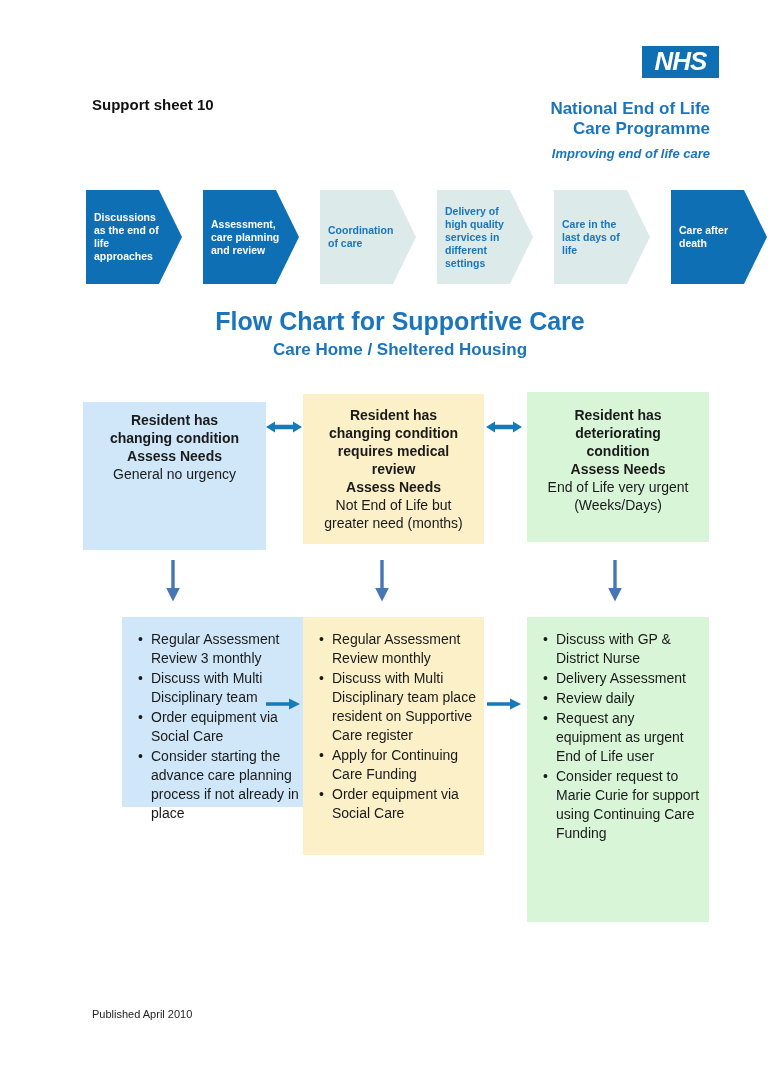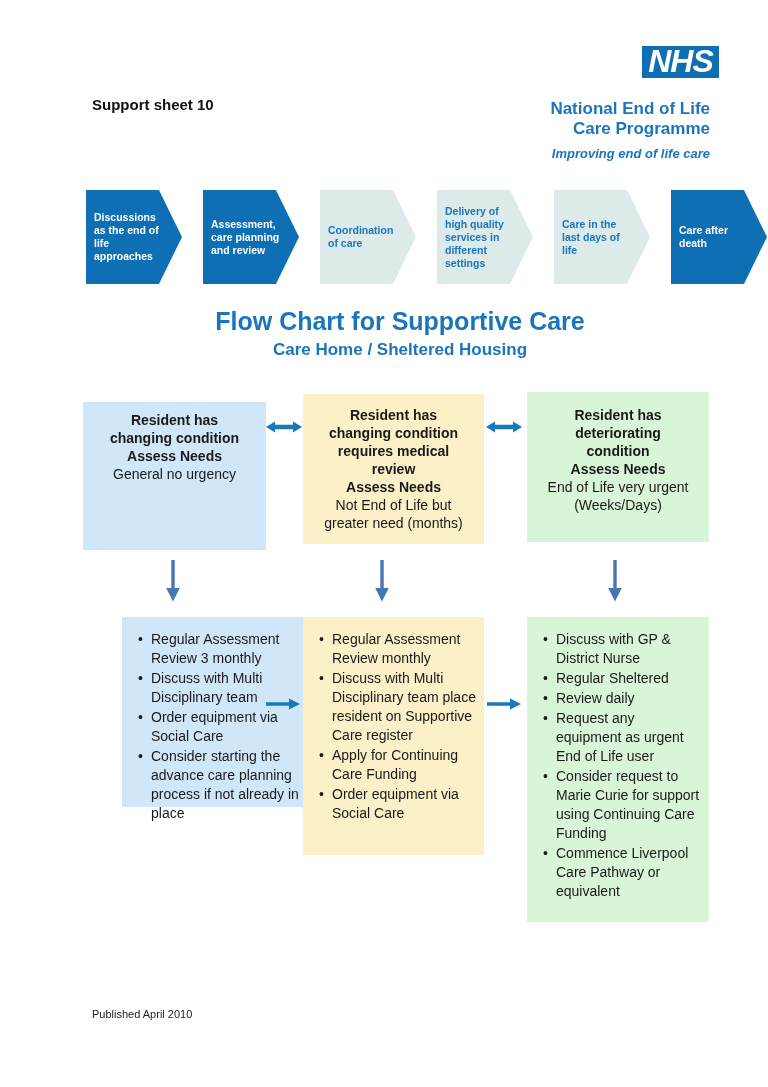--- a/index.html
+++ b/index.html
@@ -9,21 +9,21 @@
     position:relative; width:768px; height:1087px; margin:0 auto;
     background:#ffffff; overflow:hidden; color:#1a1a1a;
   }
   .abs { position:absolute; }
 
   
   .support-sheet { left:92px; top:96px; font-size:15px; font-weight:bold; color:#111; }
   .nhs-logo {
     left:642px; top:46px; width:77px; height:32px;
     background:var(--nhs-blue); color:#fff; font-weight:bold; font-style:italic;
-    font-size:32px; line-height:30px; text-align:center; letter-spacing:-1px;
+    font-size:26px; line-height:30px; text-align:center; letter-spacing:-1px;
   }
   .programme { left:430px; top:99px; width:280px; text-align:right; color:var(--title-blue); }
   .programme .pline { font-size:17px; font-weight:bold; line-height:20px; }
   .programme .tagline { font-size:13px; font-weight:bold; font-style:italic; margin-top:7px; }
 
   
   .band { left:86px; top:190px; display:flex; gap:21px; }
   .chev {
     width:96px; height:94px; display:flex; align-items:center;
     padding:4px 14px 4px 8px;
@@ -202,25 +202,24 @@
         <li>Discuss with Multi Disciplinary team place resident on Supportive Care register</li>
         <li>Apply for Continuing Care Funding</li>
         <li>Order equipment via Social Care</li>
       </ul>
   </div>
 
   <div class="abs abox abox-3 green">
     <ul>
 
     <li>Discuss with GP &amp; District Nurse</li>
-        <li>Regular Sheltered</li>
+        <li>Delivery Assessment</li>
         <li>Review daily</li>
         <li>Request any equipment as urgent End of Life user</li>
         <li>Consider request to Marie Curie for support using Continuing Care Funding</li>
-        <li>Commence Liverpool Care Pathway or equivalent</li>
       </ul>
   </div>
 
   <div class="abs arrow r-arrow r-arrow-1">
     <svg width="34" height="14" viewBox="0 0 34 14">
         <path fill="currentColor" d="M0 5.3 H23 V1.5 L34 7 L23 12.5 V8.7 H0 Z"></path>
       </svg>
   </div>
   <div class="abs arrow r-arrow r-arrow-2">
     <svg width="34" height="14" viewBox="0 0 34 14">

